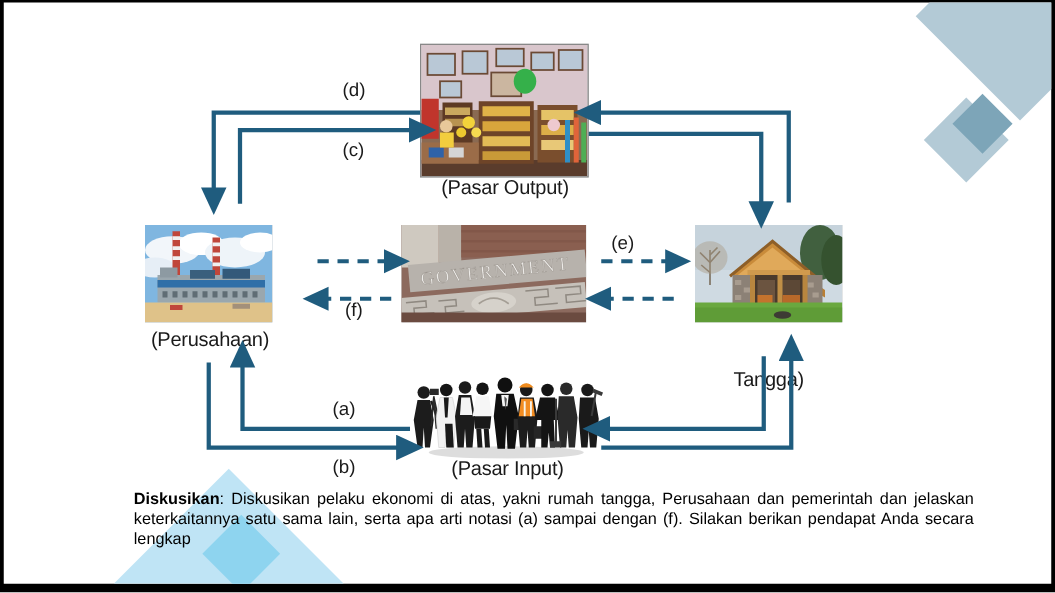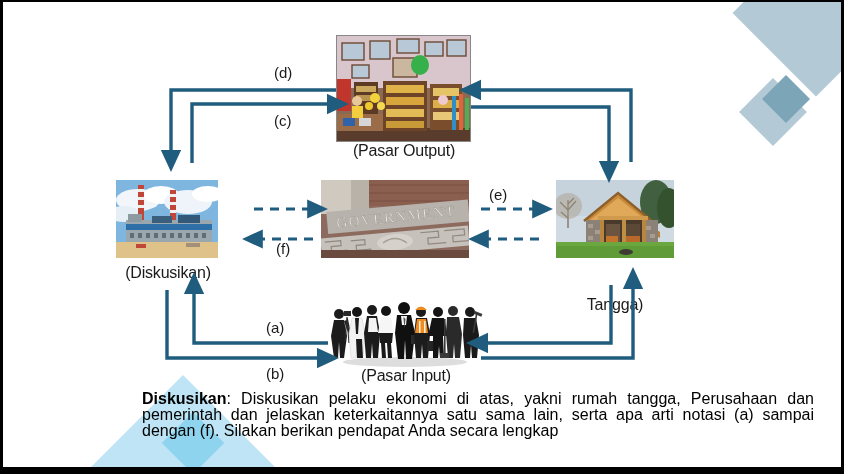--- a/index.html
+++ b/index.html
@@ -93,25 +93,24 @@
     width: 838px; height: 465px;
     pointer-events: none;
   }
 
   
   #discussion {
     position: absolute;
     left: 104px;
     top: 389px;
     width: 672px;
-    font-size: 16px;
+    font-size: 13px;
     line-height: 16.2px;
     color: #000000;
     text-align: justify;
-    margin-left: 35px;
   }
   #discussion b { font-weight: bold; }
 </style>
 </head>
 <body>
 
 <div id="slide">
   <div id="canvas">
 
     <div class="deco deco-tr-big"></div>
@@ -209,21 +208,21 @@
           <rect x="70" y="53" width="4" height="5"></rect>
           <rect x="78" y="53" width="4" height="5"></rect>
           <rect x="86" y="53" width="4" height="5"></rect>
         </g>
 
         <rect x="0" y="62" width="102" height="16" fill="#dfc289"></rect>
         <rect x="20" y="64" width="10" height="4" fill="#c0463a"></rect>
         <rect x="70" y="63" width="14" height="4" fill="#a3907a"></rect>
       </svg>
     </div>
-    <div class="lbl" style="left:104px; top:261px; width:122px; text-align:center;">(Diskusikan)</div>
+    <div class="lbl" style="left:104px; top:261px; width:122px; text-align:center;">(Perusahaan)</div>
 
     <div class="pic" style="left:318px; top:178px; width:148px; height:78px;">
       <svg viewBox="0 0 148 78" preserveAspectRatio="none">
         <rect width="148" height="78" fill="#8c6a5e"></rect>
 
         <rect x="0" y="0" width="30" height="34" fill="#cfc9c0"></rect>
         <rect x="30" y="0" width="18" height="30" fill="#b9b2a9"></rect>
         <rect x="48" y="0" width="100" height="26" fill="#8a5f50"></rect>
 
         <g fill="#7d5245" opacity="0.55">

